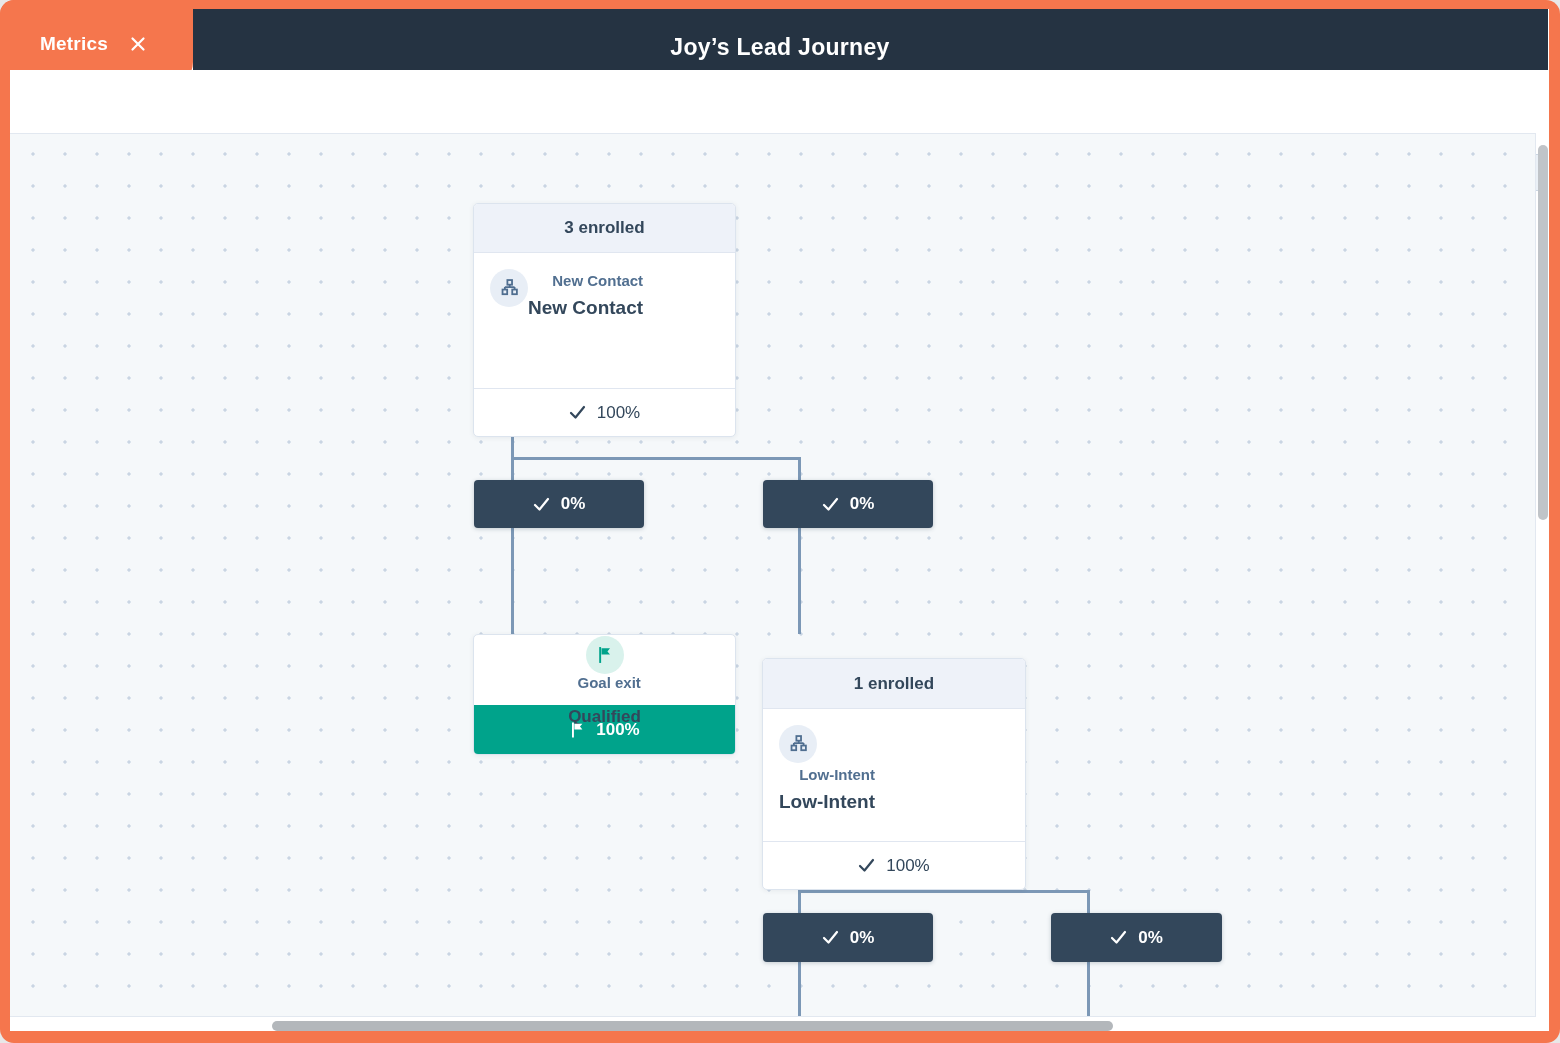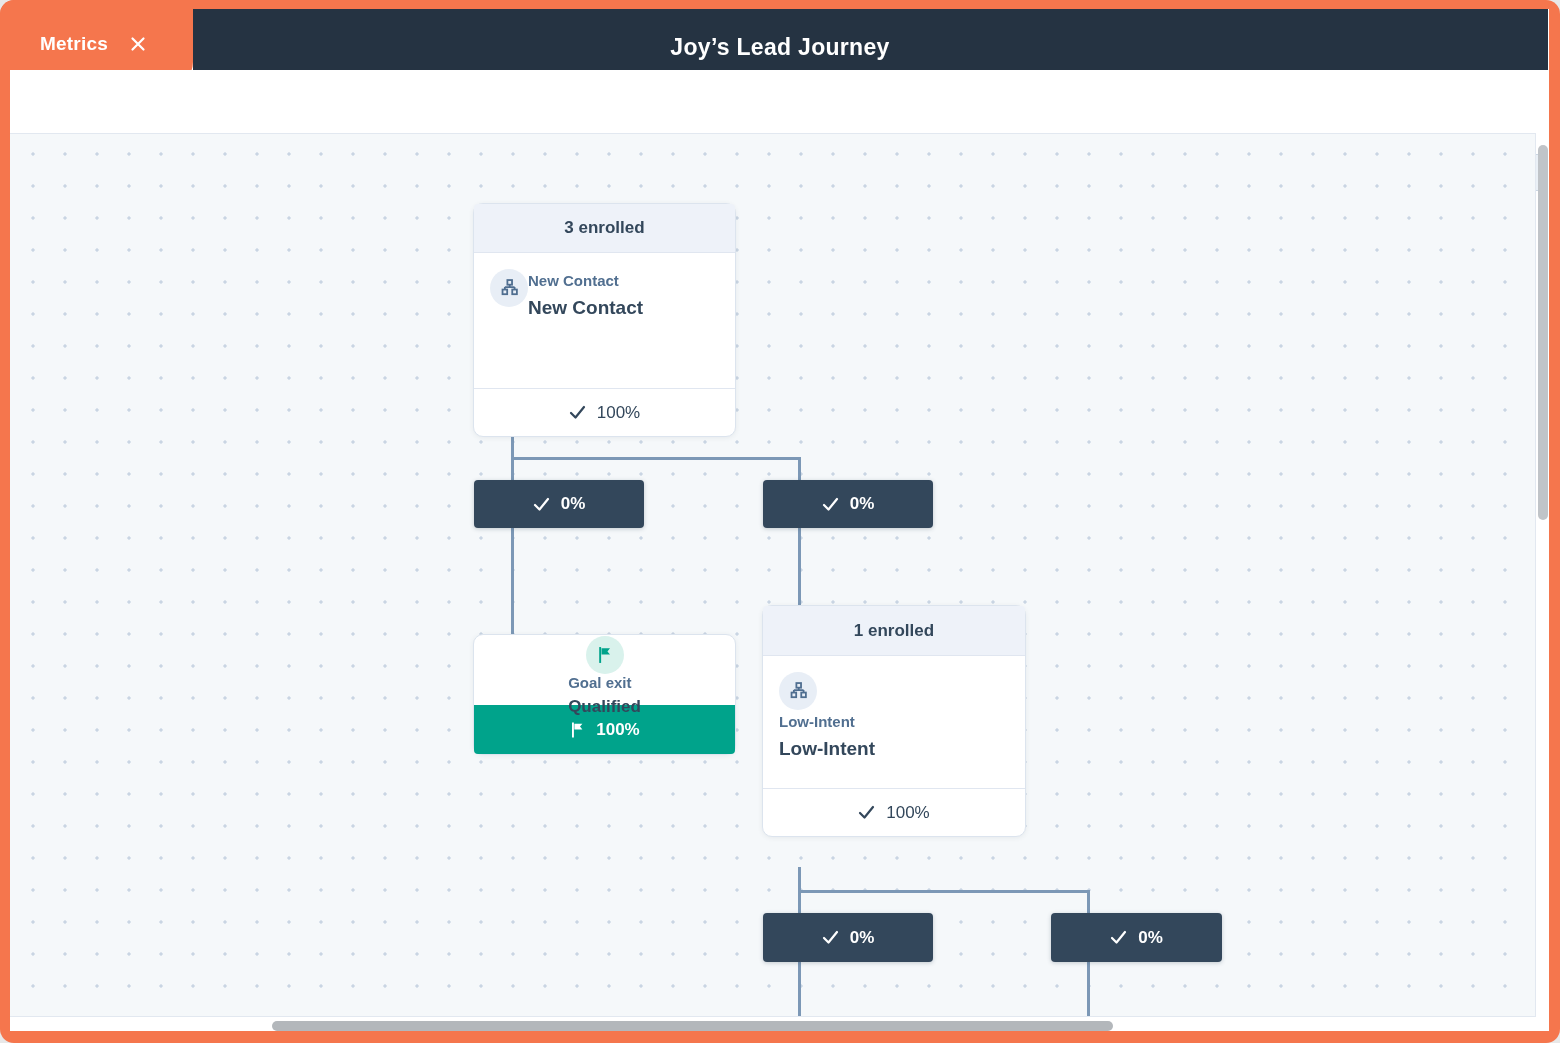--- a/index.html
+++ b/index.html
@@ -33,31 +33,31 @@
 
   
   .canvas{ position:absolute; left:10px; top:133px; width:1526px; height:884px;
            background:#f5f8fa; border:1px solid #e2e8f0; border-left:none;
            background-image:radial-gradient(#c9d5e3 1.5px, transparent 1.7px);
            background-size:32px 32px; background-position:7px 4px; overflow:hidden; }
 
   .connector{ position:absolute; background:#7c98b6; z-index:1; }
 
   .node{ position:absolute; width:263px; background:#ffffff; border:1px solid #dce4ee;
-         border-radius:10px; box-shadow:0 1px 5px rgba(45,62,80,.08); z-index:2; }
+         border-radius:5px; box-shadow:0 1px 5px rgba(45,62,80,.08); z-index:2;text-align:right; }
   .node-header{ height:49px; background:#eef2f9; border-bottom:1px solid #e0e6f0;
                 border-radius:4px 4px 0 0; display:flex; align-items:center; justify-content:center;
                 color:#33475b; font-size:17px; font-weight:700; }
   .node-body{ display:flex; padding:16px; align-items:flex-start; }
   .icon-circle{ width:38px; height:38px; border-radius:50%; background:#e8eef6; flex:none;
                 display:flex; align-items:center; justify-content:center; }
   .icon-circle.teal{ background:#d9f2ec; }
   .node-type{ color:#516f90; font-size:15px; font-weight:700; margin-top:3px; }
   .node-name{ color:#33475b; font-size:19px; font-weight:700; margin-top:8px; }
-  .node-name.sm{ font-size:17px; margin-top:6px; }
+  .node-name.sm{ font-size:17px; margin-top:16px; }
   .node-footer{ height:48px; border-top:1px solid #e0e6f0; display:flex; align-items:center;
                 justify-content:center; gap:11px; color:#33475b; font-size:17px; font-weight:500; }
   .node-footer.green{ background:#00a38b; color:#ffffff; font-weight:700; border-top:none;
                       border-radius:0 0 4px 4px; }
 
   .branch-badge{ position:absolute; width:170px; height:48px; background:#33475b; border-radius:4px;
                  display:flex; align-items:center; justify-content:center; gap:11px; z-index:2;
                  color:#ffffff; font-size:17px; font-weight:600; box-shadow:0 1px 4px rgba(45,62,80,.25); }
 
   
@@ -190,21 +190,21 @@
         <span>
           <svg width="16" height="18" viewBox="0 0 16 17">
             <rect x="3" y="1" width="1.9" height="15" fill="#ffffff"></rect>
             <path d="M5.4 2.2 H13.4 L11 5.1 L13.4 8 H5.4 Z" fill="#ffffff"></path>
           </svg>
         </span>
         <span>100%</span>
       </div>
     </div>
 
-    <div class="node" style="left:752px; top:471px; width:264px;">
+    <div class="node" style="left:752px; top:524px; width:264px;">
       <div class="node-header" style="height:50px;">1 enrolled</div>
       <div class="node-body" style="height:132px;flex-direction:column;">
         <div class="icon-circle">
           <span>
             <svg width="19" height="19" viewBox="0 0 18 18">
               <rect x="7" y="1" width="4.4" height="4.4" fill="none" stroke="#4f6e90" stroke-width="1.7"></rect>
               <path d="M9.2 5.4 V7.6 M4.6 7.6 H13.8 M4.6 7.6 V10 M13.8 7.6 V10" fill="none" stroke="#4f6e90" stroke-width="1.7"></path>
               <rect x="2.4" y="10" width="4.4" height="4.4" fill="none" stroke="#4f6e90" stroke-width="1.7"></rect>
               <rect x="11.6" y="10" width="4.4" height="4.4" fill="none" stroke="#4f6e90" stroke-width="1.7"></rect>
             </svg>

